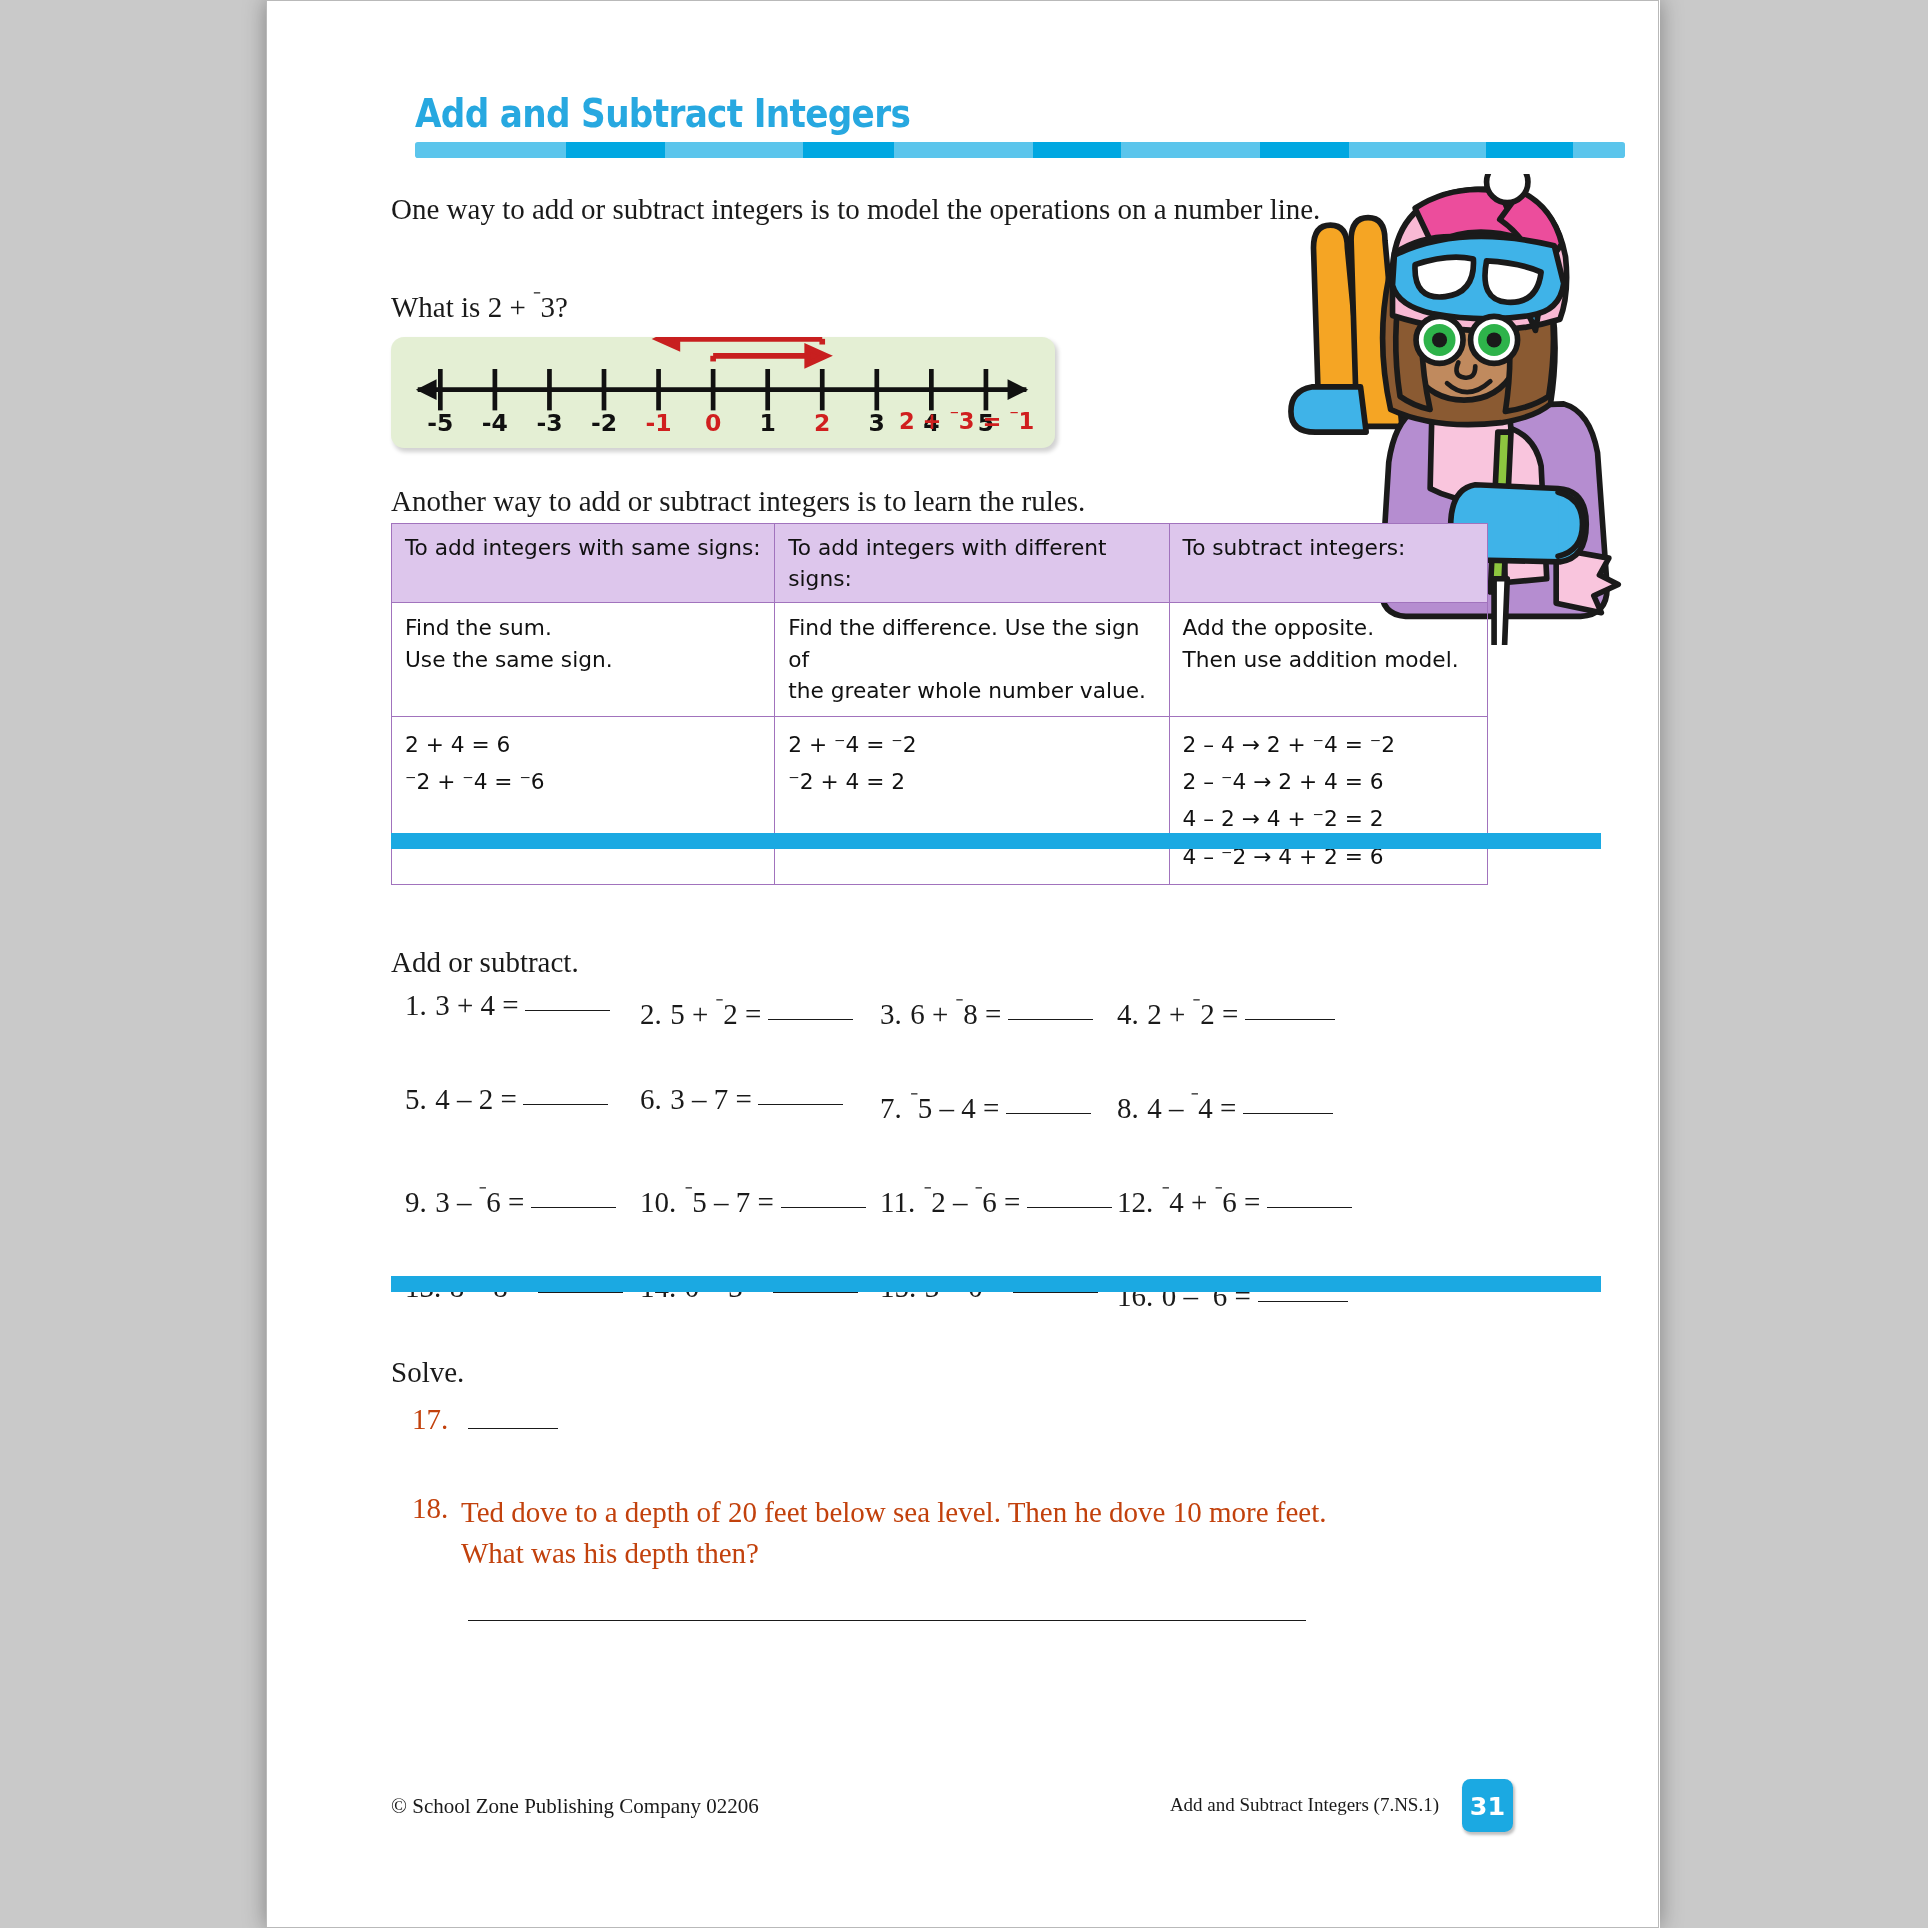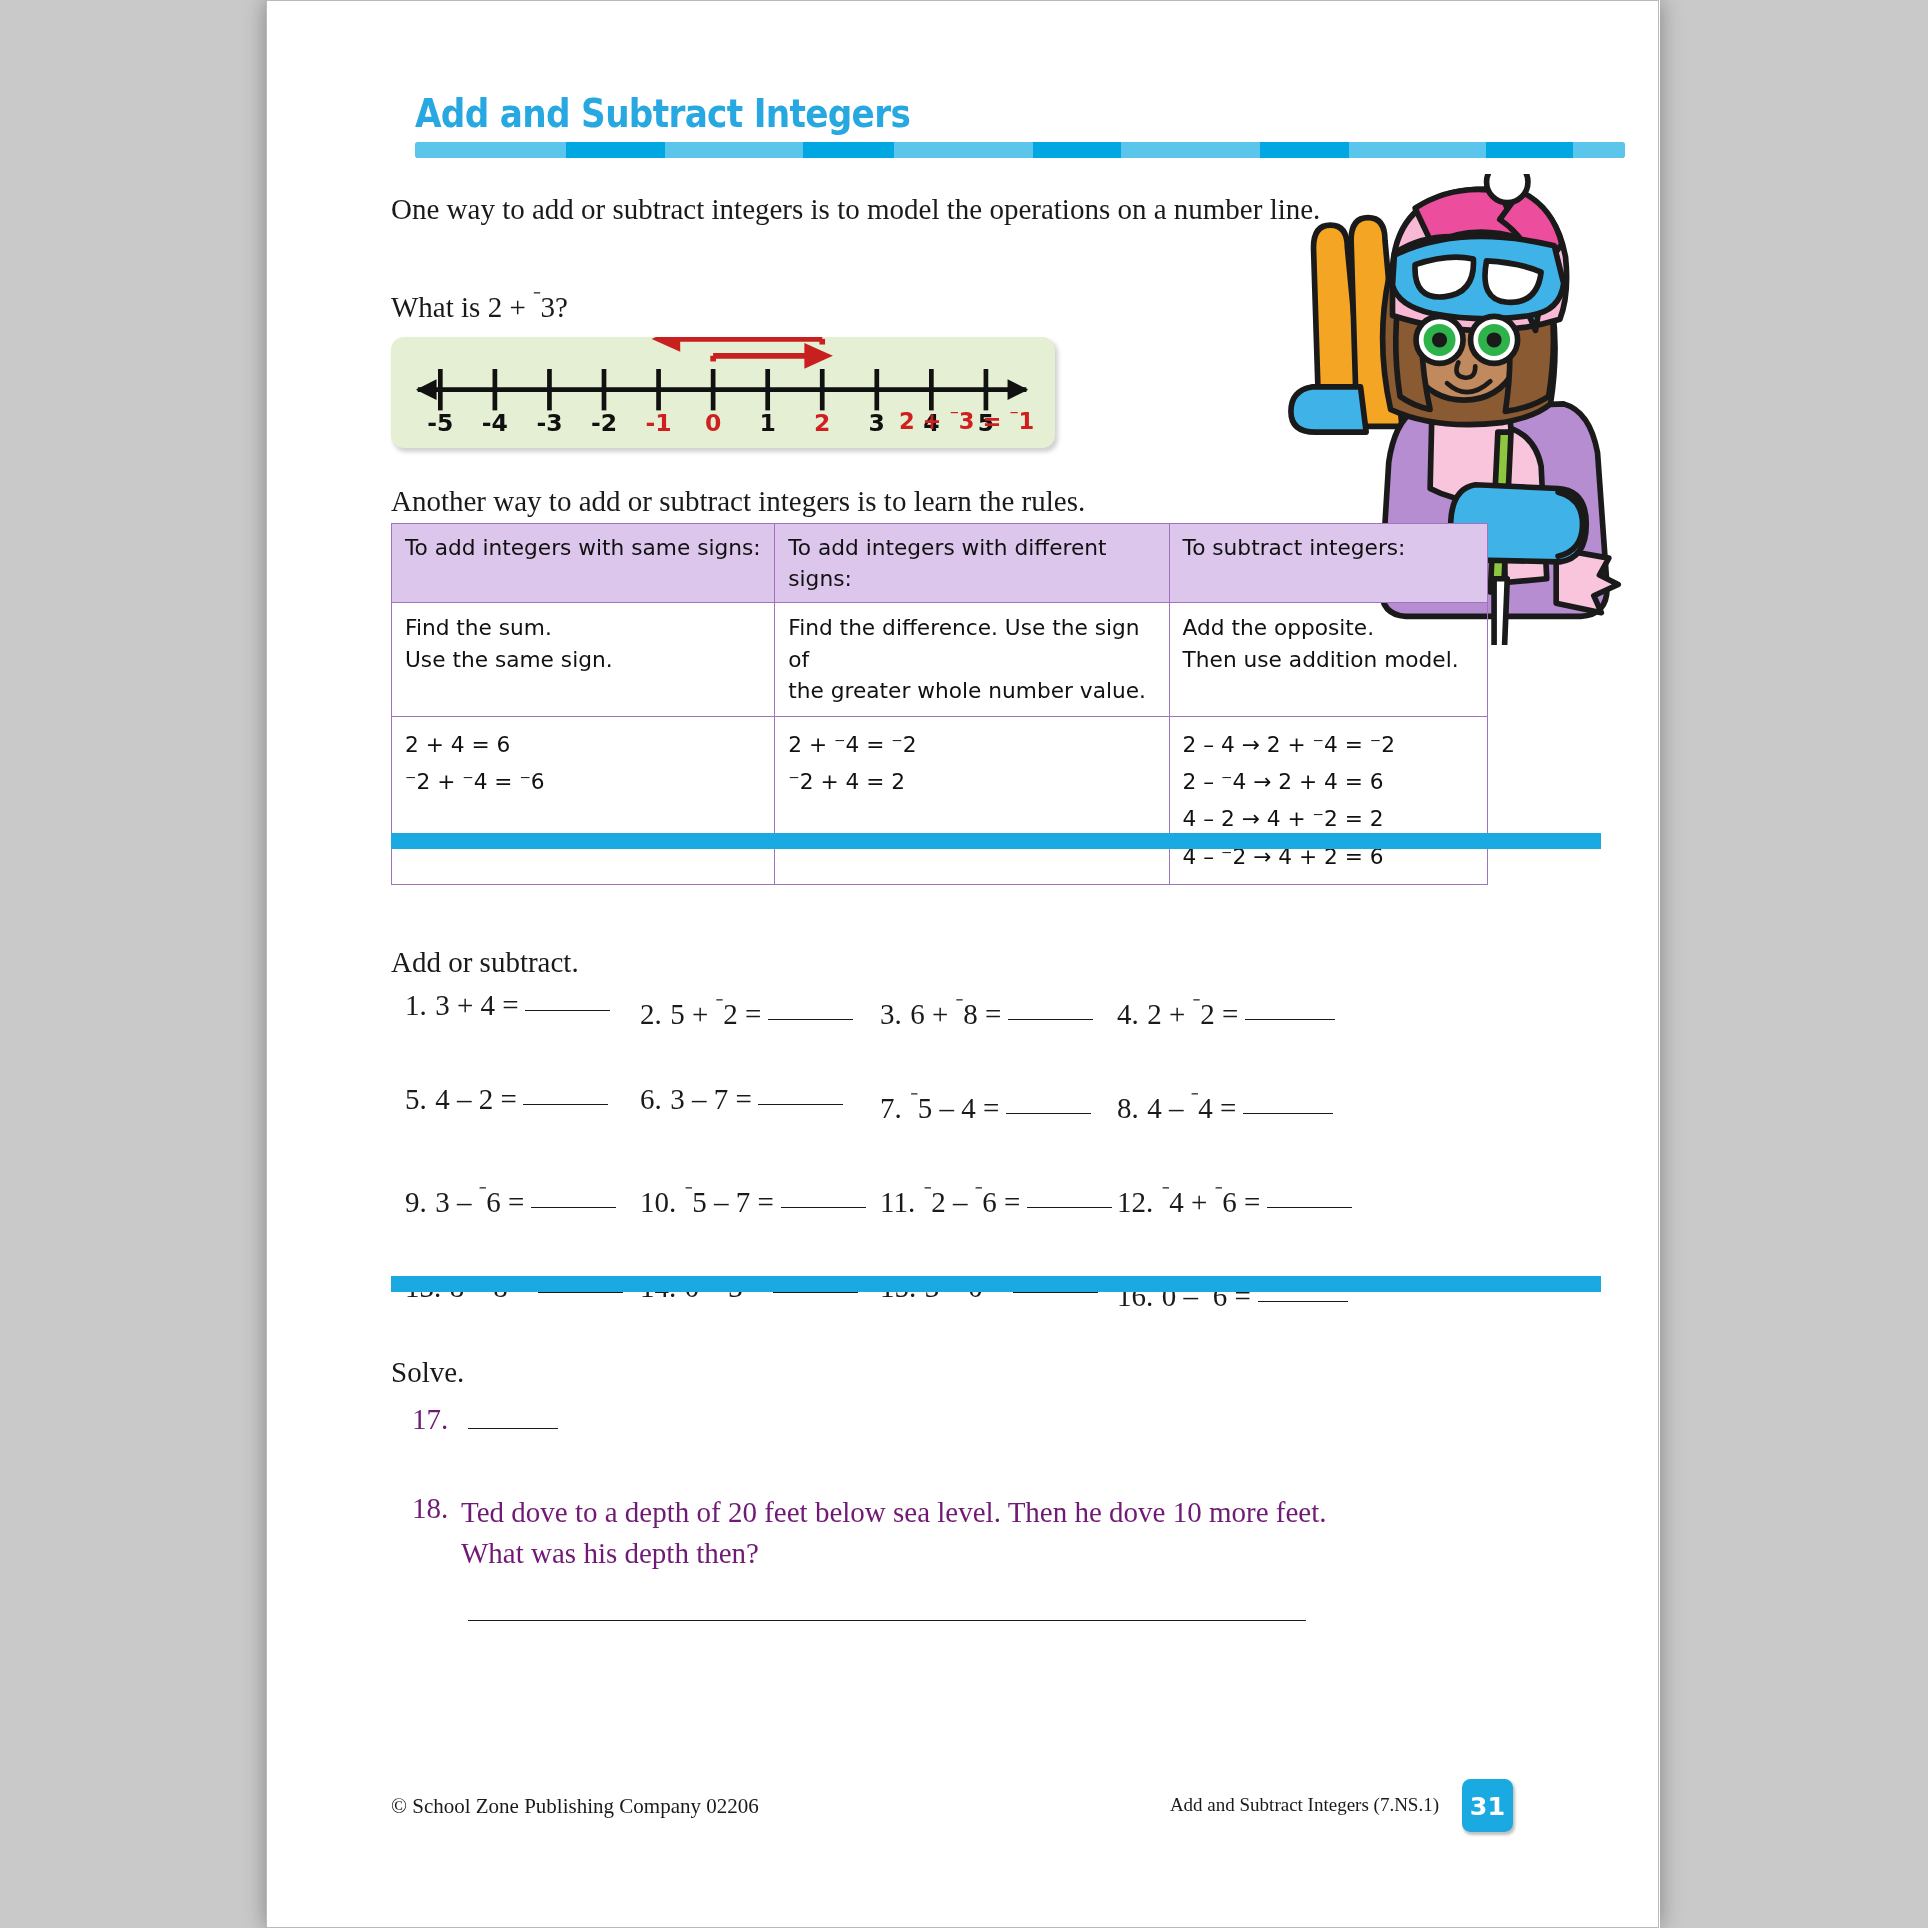--- a/index.html
+++ b/index.html
@@ -201,21 +201,21 @@
   .w-col-1 { width: 235px; }
   .w-col-2 { width: 240px; }
   .w-col-3 { width: 237px; }
   .w-col-4 { width: 235px; }
 
   
   .word-problem {
     position: absolute;
     font-family: "Liberation Serif", serif;
     font-size: 29px;
-    color: #701a75;
+    color: #c2410c;
     display: flex;
   }
   #wp-17 { left: 146px; top: 1403px; }
   #wp-18 { left: 146px; top: 1492px; }
   .wp-num { width: 49px; flex: 0 0 49px; }
   .wp-body { white-space: nowrap; line-height: 1.42; }
   #answer-rule {
     position: absolute;
     left: 202px;
     top: 1620px;

